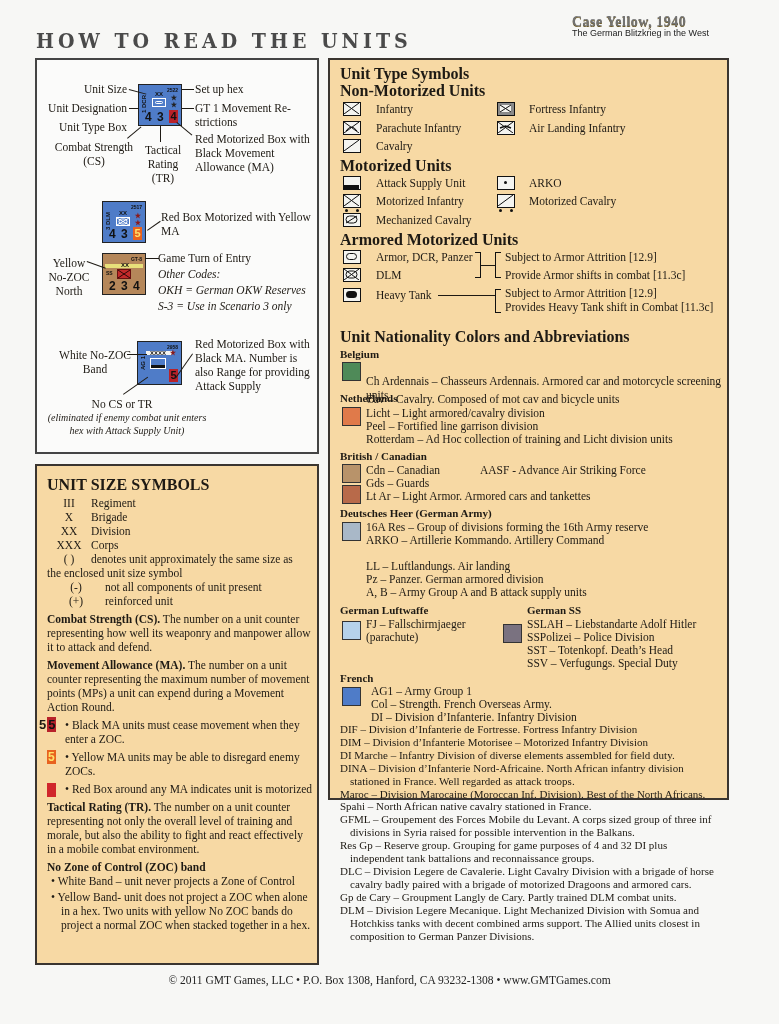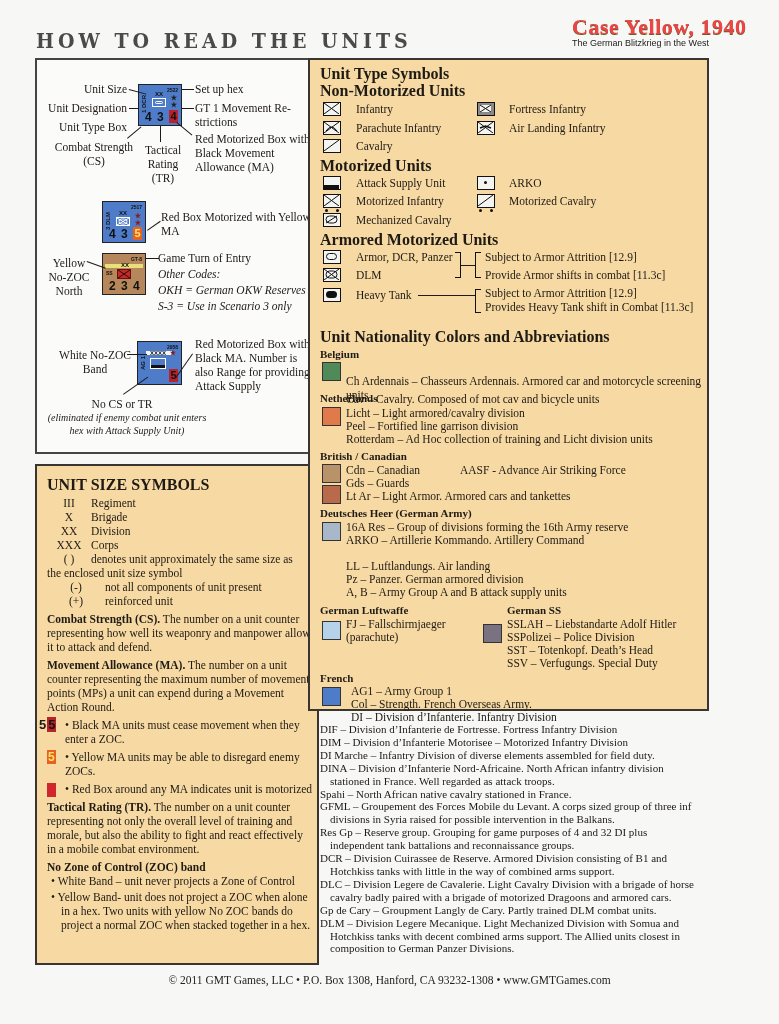--- a/index.html
+++ b/index.html
@@ -10,29 +10,29 @@
   }
   .page-title {
     position: absolute; left: 36px; top: 30px;
     font-family: "DejaVu Serif", serif; font-weight: bold;
     font-size: 19px; letter-spacing: 4px; color: #4a4a4a;
     transform: scaleY(1.05);
   }
   .brand { position: absolute; left: 572px; top: 14px; }
   .brand-title {
     font-family: "Liberation Serif", serif; font-weight: bold;
-    font-size: 22px; color: #ef4444; letter-spacing: 0.5px;
+    font-size: 14px; color: #737373; letter-spacing: 0.5px;
     text-shadow: 0 1px 0 #6b5a2a;
   }
   .brand-sub { font-family: "Liberation Sans", sans-serif; font-size: 9px; color: #222; margin-top: -2px; }
 
   .panel { position: absolute; border: 2px solid #3a3530; }
   .panel-how { left: 35px; top: 58px; width: 284px; height: 396px; background: #fbfbfa; border-color:#444; }
   .panel-size { left: 35px; top: 464px; width: 284px; height: 501px; background: #f7d9a4; }
-  .panel-types { left: 308px; top: 58px; width: 401px; height: 653px; background: #f7d9a4; }
+  .panel-types { left: 328px; top: 58px; width: 401px; height: 742px; background: #f7d9a4; }
 
   .abs { position: absolute; }
   .lbl { position: absolute; font-size: 11.5px; line-height: 14px; color: #1e1a14; }
   .lbl.r { text-align: right; }
   .lbl.c { text-align: center; }
   .ital { font-style: italic; }
   .line { position: absolute; background: #1e1a14; height: 1px; transform-origin: 0 0; }
 
   .counter {
     position: absolute; border: 1px solid #222; background: #4f7cc8;
@@ -366,23 +366,23 @@
   <div class="abs h-sub" style="left:10px;top:612px;font-size:11px;">French</div>
   <div class="swatch" style="left:12px;top:627px;background:#4f7cc8;"></div>
   <div class="row" style="left:41px;top:624px;">AG1 – Army Group 1</div>
   <div class="row" style="left:41px;top:637px;">Col – Strength. French Overseas Army.</div>
   <div class="row" style="left:41px;top:650px;">DI – Division d’Infanterie. Infantry Division</div>
   <div class="abs" style="left:10px;top:663px;width:380px;font-size:11px;line-height:12.9px;">
     <div style="padding-left:10px;text-indent:-10px;">DIF – Division d’Infanterie de Fortresse. Fortress Infantry Division</div>
     <div style="padding-left:10px;text-indent:-10px;">DIM – Division d’Infanterie Motorisee – Motorized Infantry Division</div>
     <div style="padding-left:10px;text-indent:-10px;">DI Marche – Infantry Division of diverse elements assembled for field duty.</div>
     <div style="padding-left:10px;text-indent:-10px;">DINA – Division d’Infanterie Nord-Africaine. North African infantry division stationed in France. Well regarded as attack troops.</div>
+    <div style="padding-left:10px;text-indent:-10px;">Maroc – Division Marocaine (Moroccan Inf. Division). Best of the North Africans.</div>
     <div style="padding-left:10px;text-indent:-10px;">Spahi – North African native cavalry stationed in France.</div>
     <div style="padding-left:10px;text-indent:-10px;">GFML – Groupement des Forces Mobile du Levant. A corps sized group of three inf divisions in Syria raised for possible intervention in the Balkans.</div>
     <div style="padding-left:10px;text-indent:-10px;">Res Gp – Reserve group. Grouping for game purposes of 4 and 32 DI plus independent tank battalions and reconnaissance groups.</div>
-    <div style="padding-left:10px;text-indent:-10px;">DCR – Division Cuirassee de Reserve. Armored Division consisting of B1 and Hotchkiss tanks with little in the way of combined arms support.</div>
     <div style="padding-left:10px;text-indent:-10px;">DLC – Division Legere de Cavalerie. Light Cavalry Division with a brigade of horse cavalry badly paired with a brigade of motorized Dragoons and armored cars.</div>
     <div style="padding-left:10px;text-indent:-10px;">Gp de Cary – Groupment Langly de Cary. Partly trained DLM combat units.</div>
     <div style="padding-left:10px;text-indent:-10px;">DLM – Division Legere Mecanique. Light Mechanized Division with Somua and Hotchkiss tanks with decent combined arms support. The Allied units closest in composition to German Panzer Divisions.</div>
   </div>
 </div>
 
 <div class="footer">© 2011 GMT Games, LLC  •  P.O. Box 1308, Hanford, CA 93232-1308  •  www.GMTGames.com</div>
 
 </body></html>

